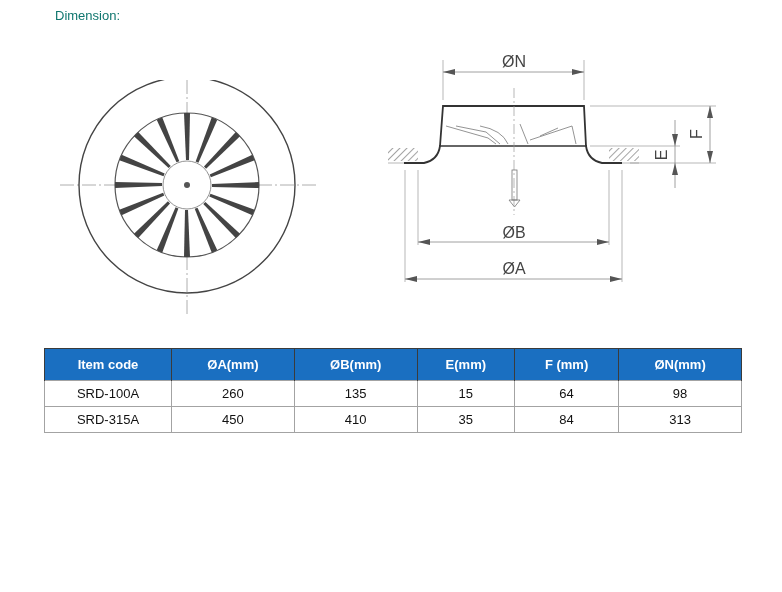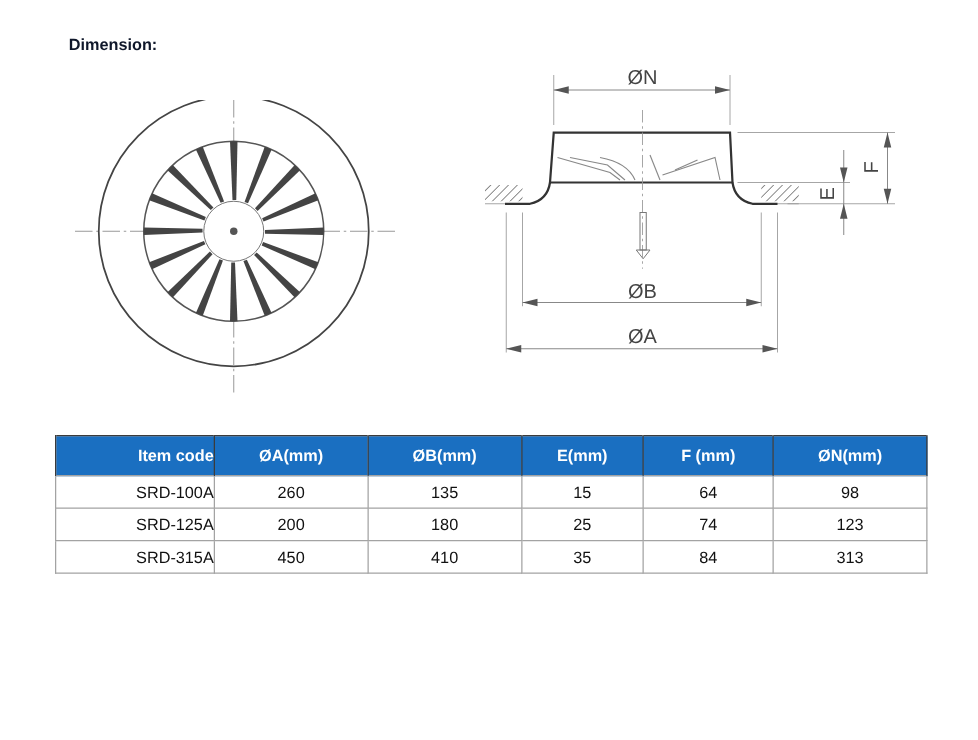--- a/index.html
+++ b/index.html
@@ -1,24 +1,24 @@
 <!DOCTYPE html>
 <html><head>
 <meta charset="utf-8">
 <style>
   html, body { margin:0; padding:0; background:#ffffff; }
   body { width:782px; height:592px; position:relative; overflow:hidden; font-family:"Liberation Sans", "DejaVu Sans", sans-serif; color:#111; }
-  .title { position:absolute; left:55px; top:28px; font-size:13px; font-weight:bold; color:#0f172a; }
+  .title { position:absolute; left:55px; top:8px; font-size:13px; font-weight:normal; color:#0f766e; }
   .front-view { position:absolute; left:60px; top:80px; width:260px; height:240px; }
   .side-view { position:absolute; left:380px; top:40px; width:360px; height:260px; }
   .dimtext { font-family:"Liberation Sans", sans-serif; font-size:16px; fill:#444; }
   table.spec { position:absolute; left:44px; top:348px; width:698px; border-collapse:collapse; font-size:13px; }
   table.spec th { background:#1a6fc1; color:#fff; font-weight:bold; height:31px; border-right:1px solid #3b3b3b; border-left:1px solid #3b3b3b; text-align:center; padding:0; }
   table.spec td { height:25px; border:1px solid #a3a3a3; text-align:center; padding:0; color:#111; }
-  table.spec tr td:first-child, table.spec tr th:first-child { width:126px; padding-left:0;text-align:right; }
+  table.spec tr td:first-child, table.spec tr th:first-child { width:126px; padding-left:0; }
   table.spec { border:1px solid #3b3b3b; }
 </style>
 </head>
 <body>
 
 <div class="title">Dimension:</div>
 
 <svg class="front-view" viewBox="0 0 260 240" width="260" height="240">
   <g stroke="#999" stroke-width="0.8" stroke-dasharray="14 3 2 3" fill="none">
     <line x1="127" y1="0" x2="127" y2="235"></line>
@@ -129,28 +129,20 @@
   <tbody>
     <tr>
       <td>SRD-100A</td>
       <td>260</td>
       <td>135</td>
       <td>15</td>
       <td>64</td>
       <td>98</td>
     </tr>
     <tr>
-      <td>SRD-125A</td>
-      <td>200</td>
-      <td>180</td>
-      <td>25</td>
-      <td>74</td>
-      <td>123</td>
-    </tr>
-    <tr>
       <td>SRD-315A</td>
       <td>450</td>
       <td>410</td>
       <td>35</td>
       <td>84</td>
       <td>313</td>
     </tr>
   </tbody>
 </table>
 

